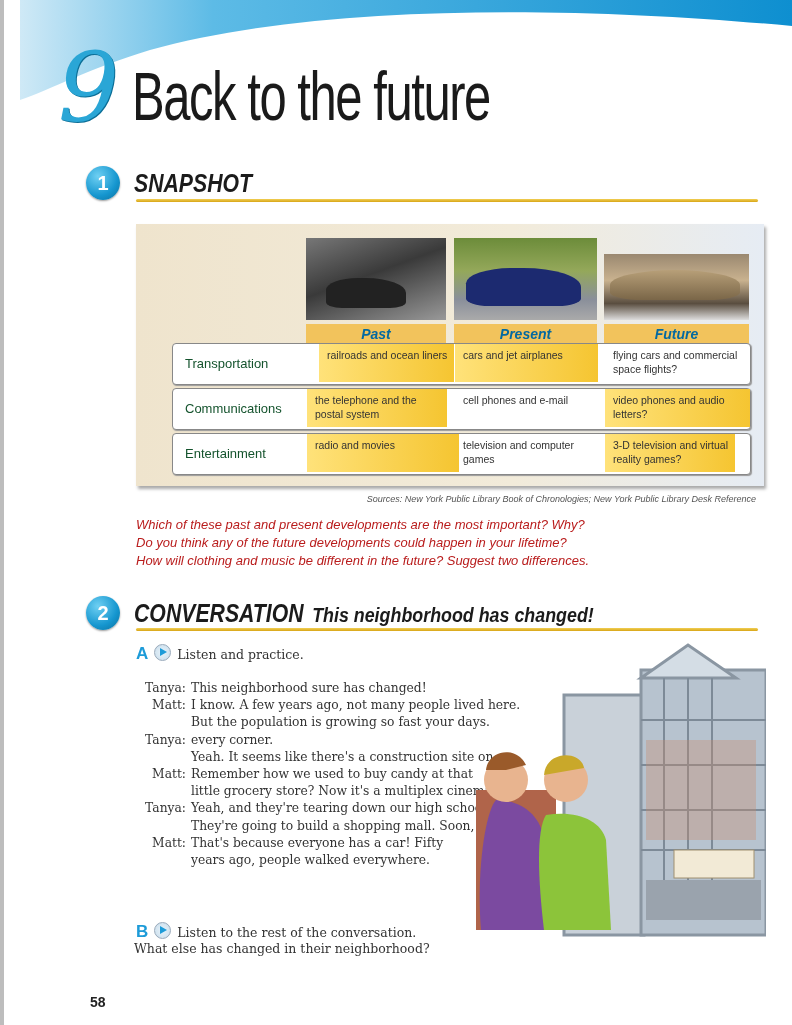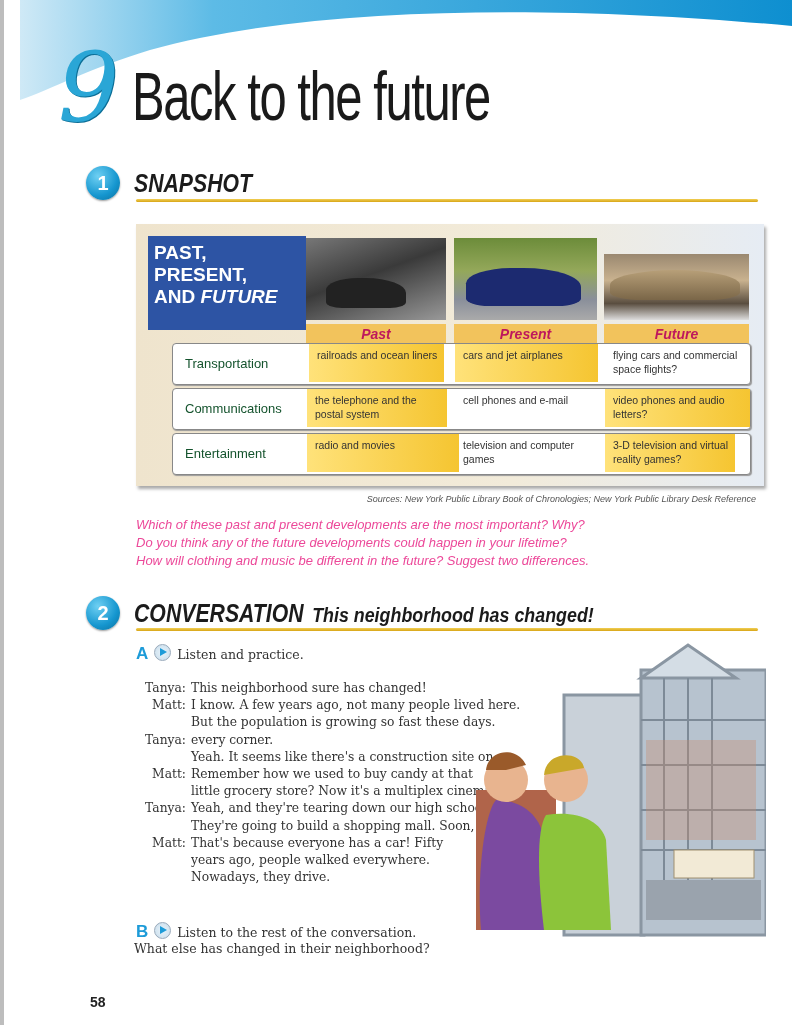--- a/index.html
+++ b/index.html
@@ -38,28 +38,28 @@
     background: linear-gradient(90deg,#efe4cd,#f2ebda 60%,#e6ecf4); box-shadow: 2px 3px 3px #aaa; }
   .snap-title { position: absolute; left: 12px; top: 12px; width: 158px; height: 94px; background: #2d54a4;
     color: #fff; font-weight: bold; font-size: 19px; line-height: 22px; padding: 6px 0 0 6px; box-sizing: border-box; }
   .snap-title em { font-style: italic; }
   .photo { position: absolute; top: 14px; height: 82px; }
   .photo-past { left: 170px; width: 140px; background: linear-gradient(160deg,#777,#3a3a3a 45%,#999); }
   .photo-present { left: 318px; width: 143px; background: linear-gradient(180deg,#6c8c3a,#94a85a 40%,#8a8f9a 75%,#aaa); }
   .photo-future { left: 468px; width: 145px; top: 30px; height: 66px; background: linear-gradient(180deg,#9a8870,#c9b28f 40%,#5a4e40 75%,#ddd); }
   .car { position: absolute; border-radius: 40% 50% 20% 20%; }
   .col-head { position: absolute; top: 100px; height: 20px; background: #f2c35c; font-weight: bold; font-style: italic;
-    font-size: 14px; text-align: center; line-height: 20px; color: #be185d; }
+    font-size: 14px; text-align: center; line-height: 20px; color: #0369a1; }
   .row { position: absolute; left: 36px; width: 577px; height: 40px; background: #fff; border: 1px solid #888;
     border-radius: 4px; box-shadow: 1px 1px 1px #999; }
   .row-label { position: absolute; left: 12px; top: 12px; font-size: 13px; color: #14532d; }
   .cell { position: absolute; top: 0; height: 38px; font-size: 10.5px; line-height: 14px; padding: 4px 0 0 8px; box-sizing: border-box; color: #333; }
   .yellow { background: linear-gradient(90deg,#ffe27a,#f5c531); }
   .sources { position: absolute; right: 36px; top: 494px; font-size: 9px; font-style: italic; color: #555; }
-  .q { position: absolute; left: 136px; font-size: 13px; font-style: italic; color: #ec4899; }
+  .q { position: absolute; left: 136px; font-size: 13px; font-style: italic; color: #b91c1c; }
 
   
   .part-label { position: absolute; left: 136px; font-weight: bold; font-size: 17px; color: #1d9bd8; }
   .audio-icon { display: inline-block; width: 15px; height: 15px; border-radius: 50%; border: 1px solid #9ab;
     background: radial-gradient(circle,#e7f3fb,#c8dcea); vertical-align: -2px; margin: 0 6px 0 6px; position: relative; }
   .audio-icon::after { content: ""; position: absolute; left: 5px; top: 3px; border-left: 7px solid #1d9bd8;
     border-top: 4.5px solid transparent; border-bottom: 4.5px solid transparent; }
   .serif { font-family: "DejaVu Serif", serif; font-size: 12.5px; color: #333; font-weight: normal; }
   .dialog { position: absolute; left: 134px; top: 680px; width: 400px; font-family: "DejaVu Serif", serif; font-size: 12.3px; line-height: 17.2px; color: #333; }
   .turn { display: flex; }
@@ -89,42 +89,37 @@
 <div class="chapter-num">9</div>
 <div class="chapter-title">Back to the future</div>
 
 <div class="section-head" style="top:166px">
   <div class="section-num">1</div>
   <div class="section-title">SNAPSHOT</div>
 </div>
 <div class="rule" style="left:136px; top:199px; width:622px;"></div>
 
 <div class="snap">
-  <div class="snap-title">
-    <div>PAST,</div>
-    <div>PRESENT,</div>
-    <div><span>AND </span><em>FUTURE</em></div>
-  </div>
   <div class="photo photo-past">
     <div class="car" style="left:20px;top:40px;width:80px;height:30px;background:#222;"></div>
   </div>
   <div class="photo photo-present">
     <div class="car" style="left:12px;top:30px;width:115px;height:38px;background:#1c2a70;"></div>
   </div>
   <div class="photo photo-future">
     <div class="car" style="left:6px;top:16px;width:130px;height:30px;background:linear-gradient(#b79f78,#7a6648);border-radius:60% 60% 30% 30%;"></div>
   </div>
 
   <div class="col-head" style="left:170px;width:140px;">Past</div>
   <div class="col-head" style="left:318px;width:143px;">Present</div>
   <div class="col-head" style="left:468px;width:145px;">Future</div>
 
   <div class="row" style="top:119px">
     <div class="row-label">Transportation</div>
-    <div class="cell yellow" style="left:136px;width:135px;">railroads and ocean liners</div>
+    <div class="cell yellow" style="left:146px;width:135px;">railroads and ocean liners</div>
     <div class="cell yellow" style="left:282px;width:143px;">cars and jet airplanes</div>
     <div class="cell" style="left:432px;width:145px;">flying cars and commercial space flights?</div>
   </div>
   <div class="row" style="top:164px">
     <div class="row-label">Communications</div>
     <div class="cell yellow" style="left:134px;width:140px;">the telephone and the postal system</div>
     <div class="cell" style="left:282px;width:143px;">cell phones and e-mail</div>
     <div class="cell yellow" style="left:432px;width:145px;">video phones and audio letters?</div>
   </div>
   <div class="row" style="top:209px">
@@ -157,21 +152,21 @@
   <div class="turn">
     <div class="speaker">Tanya:</div>
     <div class="line">
         <div>This neighborhood sure has changed!</div>
       </div>
   </div>
   <div class="turn">
     <div class="speaker">Matt:</div>
     <div class="line">
         <div>I know. A few years ago, not many people lived here.</div>
-        <div>But the population is growing so fast these days.</div>
+        <div>But the population is growing so fast your days.</div>
       </div>
   </div>
   <div class="turn">
     <div class="speaker">Tanya:</div>
     <div class="line">
         <div>every corner.</div>
         <div>Yeah. It seems like there's a construction site on</div>
       </div>
   </div>
   <div class="turn">
@@ -186,21 +181,20 @@
     <div class="line">
         <div>Yeah, and they're tearing down our high school.</div>
         <div>They're going to build a shopping mall. Soon,</div>
       </div>
   </div>
   <div class="turn">
     <div class="speaker">Matt:</div>
     <div class="line">
         <div>That's because everyone has a car! Fifty</div>
         <div>years ago, people walked everywhere.</div>
-        <div>Nowadays, they drive.</div>
       </div>
   </div>
 </div>
 
 <div class="part-label" style="top:922px">
   <span>B</span><span class="audio-icon"></span><span class="serif">Listen to the rest of the conversation.</span>
 </div>
 <div class="serif" style="position:absolute;left:134px;top:941px;">What else has changed in their neighborhood?</div>
 
 <svg class="illus" viewBox="0 0 300 300">

